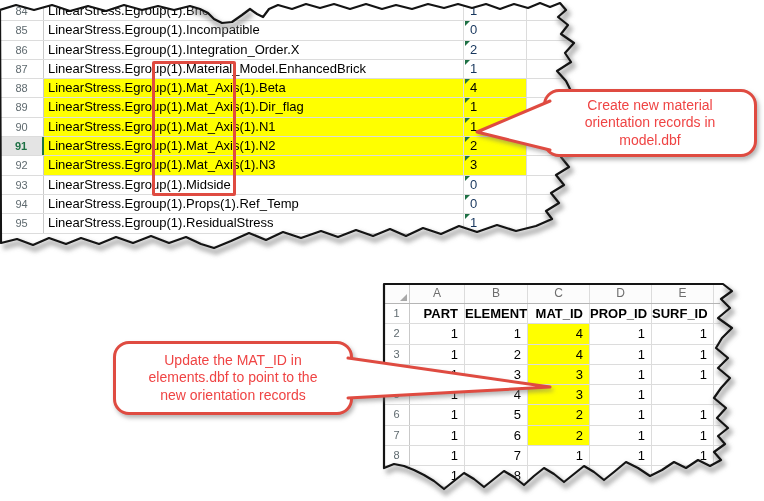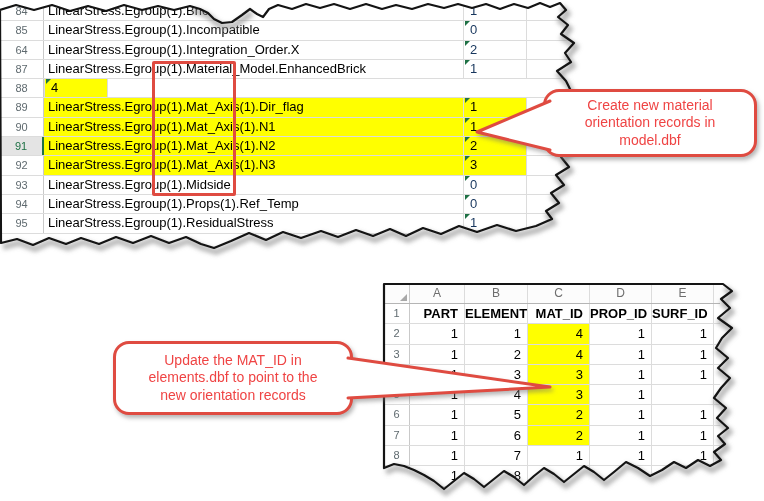--- a/index.html
+++ b/index.html
@@ -12,21 +12,21 @@
   .sheet-clip{position:absolute;left:0;top:0;background:#fff}
   .overlay{position:absolute;left:0;top:0;pointer-events:none;overflow:visible}
   .tear{fill:none;stroke:#141414;stroke-width:2.2;stroke-linejoin:round;stroke-linecap:round}
   .tear-shadow{fill:none;stroke:#8d8d8d;stroke-opacity:.6;stroke-width:6;stroke-linejoin:round}
 
   
   .t-rows{position:absolute;left:0;top:2px;width:600px}
   .trow{display:flex;height:19.3px;box-sizing:border-box;border-bottom:1px solid #dcdcdc}
   .rnum{width:44px;box-sizing:border-box;text-align:center;font-size:11px;line-height:18px;
         color:#5f6a6f;border-right:1px solid #c9c9c9;background:#fff}
-  .rnum.active{background:#e4e4e4;color:#1e7145;font-weight:normal;border-right:2px solid #1e7145}
+  .rnum.active{background:#e4e4e4;color:#1e7145;font-weight:bold;border-right:2px solid #1e7145}
   .rname{width:419px;box-sizing:border-box;padding-left:4px;font-size:13px;line-height:18px;
          color:#000;white-space:nowrap;overflow:hidden}
   .rval{width:64px;box-sizing:border-box;position:relative;font-size:13px;line-height:18px;
         color:#17365d;padding-left:6px;border-left:1px solid #dcdcdc;border-right:1px solid #dcdcdc}
   .rfill{flex:1}
   .trow.hl .rname,.trow.hl .rval{background:#ffff00}
   .trow.hl .rval{color:#000}
   .tri{position:absolute;left:1px;top:0;width:0;height:0;
        border-top:5px solid #1e7145;border-right:5px solid transparent}
 
@@ -70,33 +70,34 @@
         <div class="rval"><span class="tri"></span><span>1</span></div>
         <div class="rfill"></div>
       </div>
       <div class="trow">
         <div class="rnum">85</div>
         <div class="rname">LinearStress.Egroup(1).Incompatible</div>
         <div class="rval"><span class="tri"></span><span>0</span></div>
         <div class="rfill"></div>
       </div>
       <div class="trow">
-        <div class="rnum">64</div>
+        <div class="rnum">86</div>
         <div class="rname">LinearStress.Egroup(1).Integration_Order.X</div>
         <div class="rval"><span class="tri"></span><span>2</span></div>
         <div class="rfill"></div>
       </div>
       <div class="trow">
         <div class="rnum">87</div>
         <div class="rname">LinearStress.Egroup(1).Material_Model.EnhancedBrick</div>
         <div class="rval"><span class="tri"></span><span>1</span></div>
         <div class="rfill"></div>
       </div>
       <div class="trow hl">
         <div class="rnum">88</div>
+        <div class="rname">LinearStress.Egroup(1).Mat_Axis(1).Beta</div>
         <div class="rval"><span class="tri"></span><span>4</span></div>
         <div class="rfill"></div>
       </div>
       <div class="trow hl">
         <div class="rnum">89</div>
         <div class="rname">LinearStress.Egroup(1).Mat_Axis(1).Dir_flag</div>
         <div class="rval"><span class="tri"></span><span>1</span></div>
         <div class="rfill"></div>
       </div>
       <div class="trow hl">

